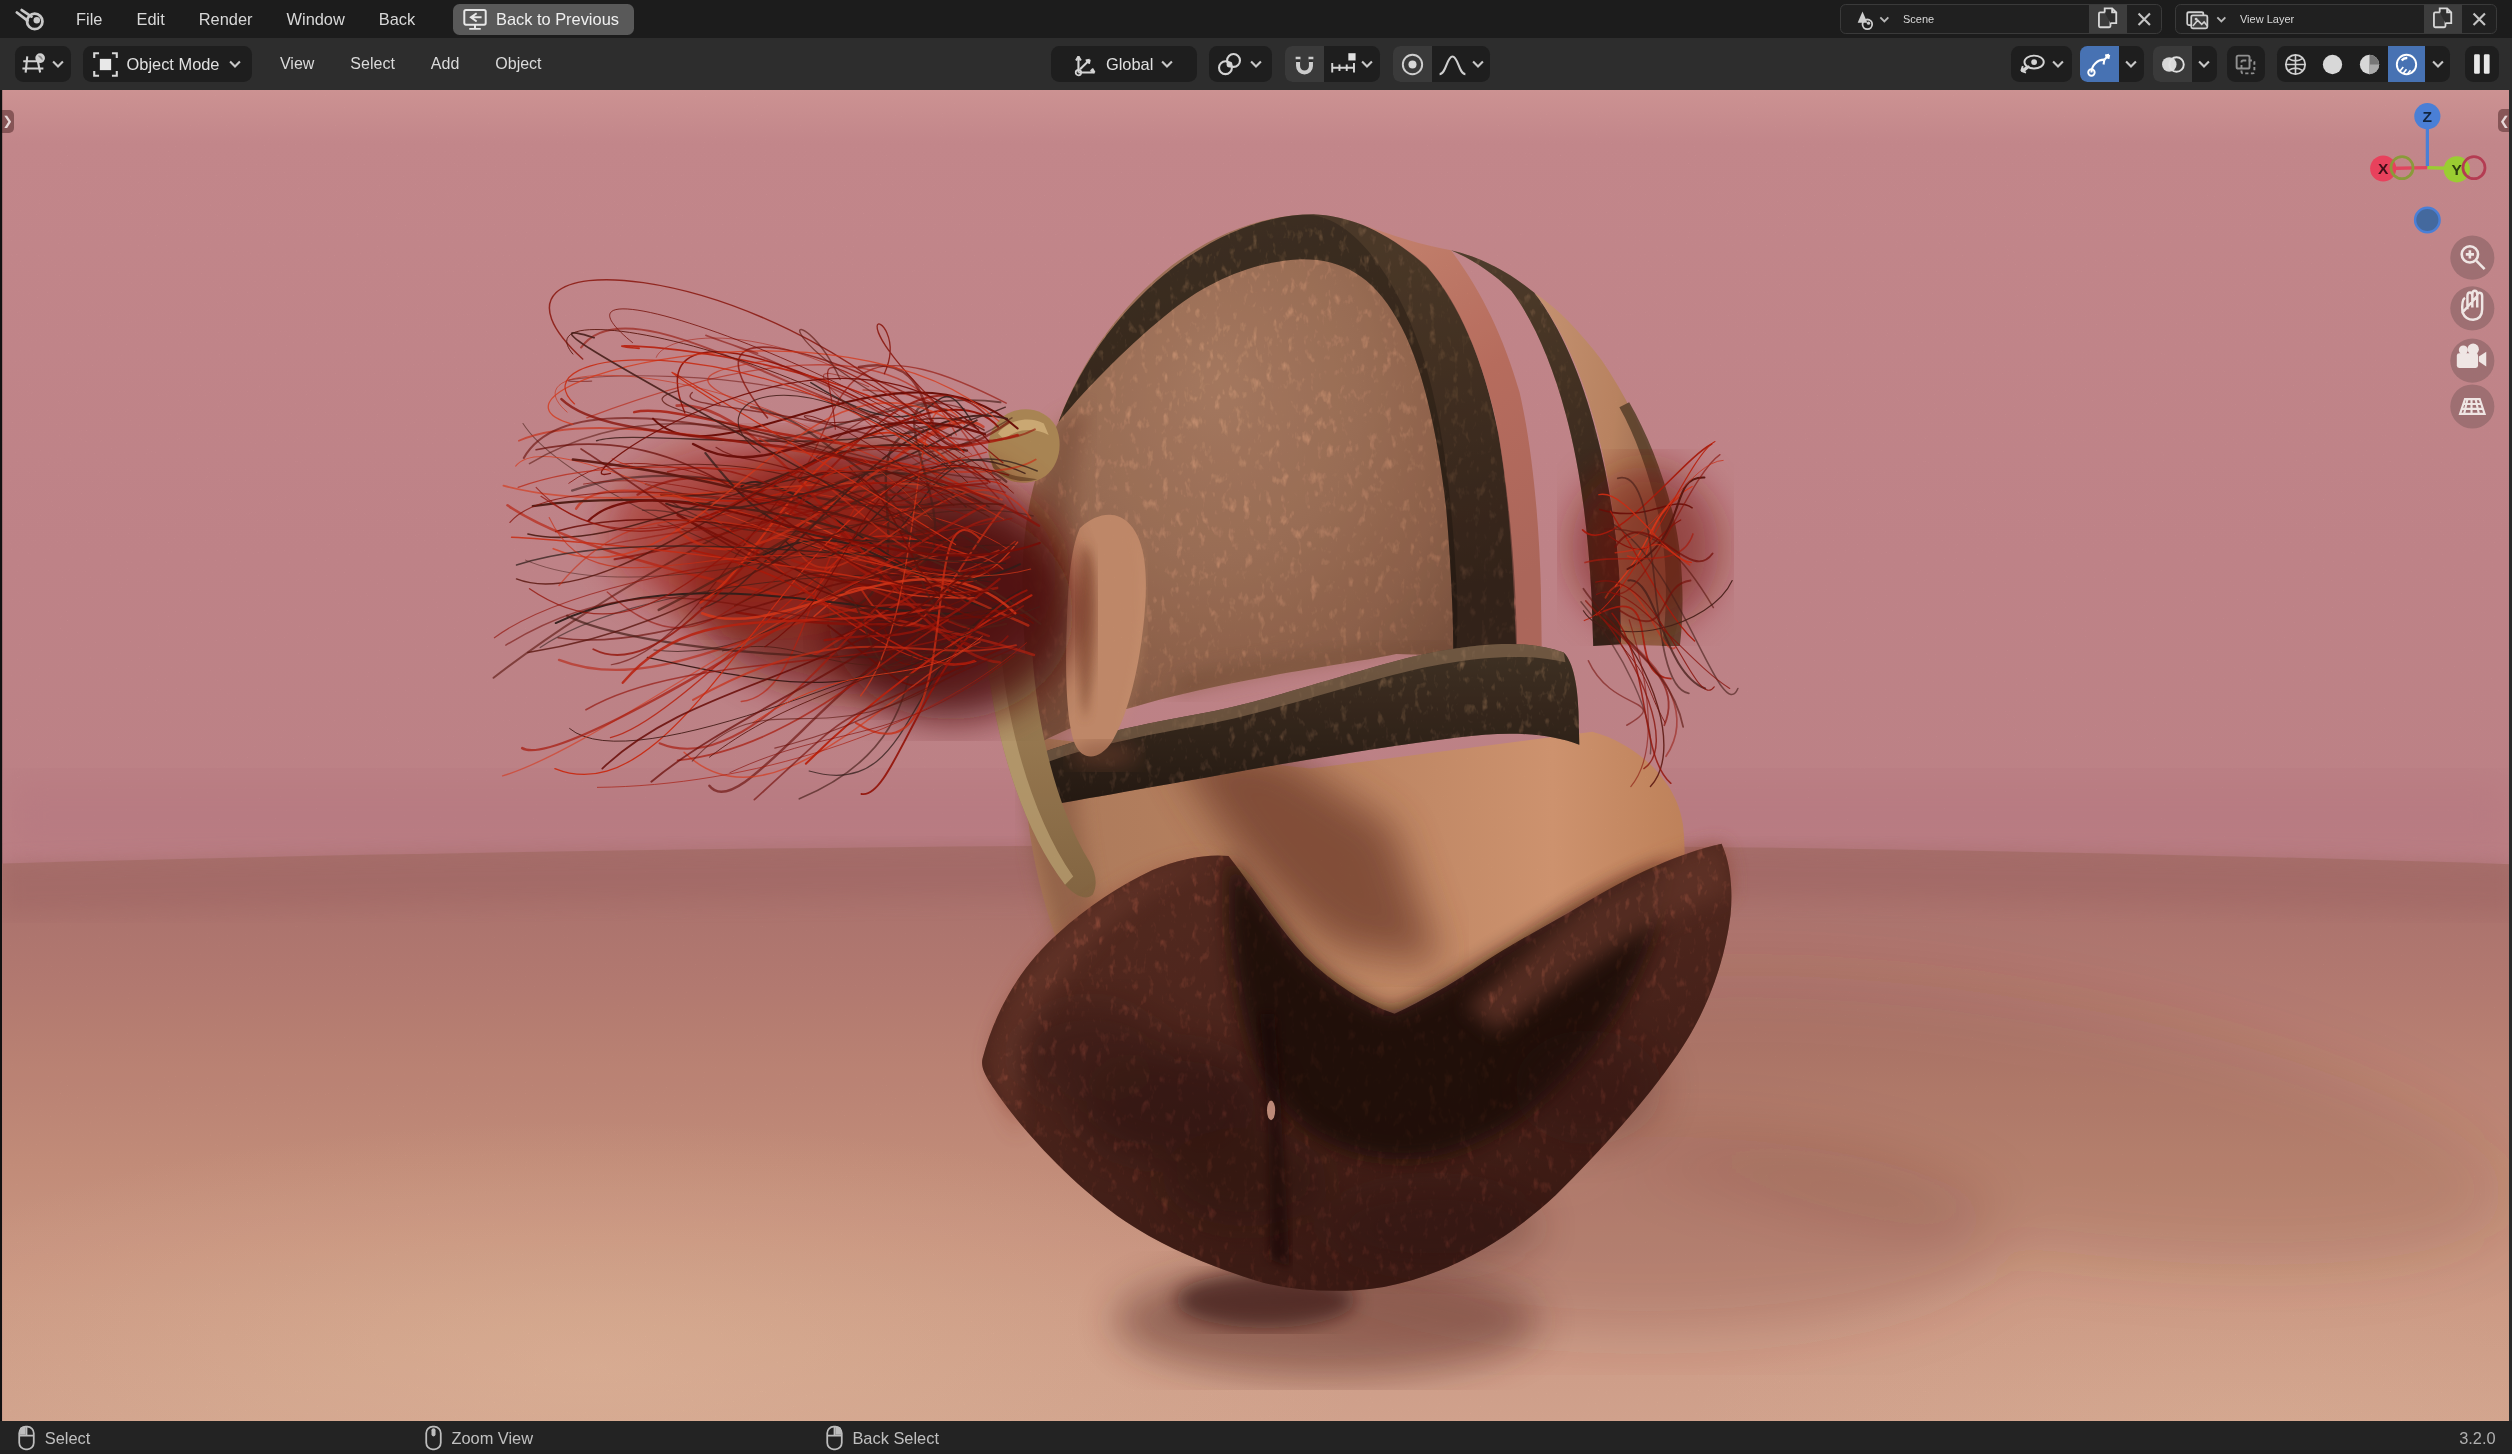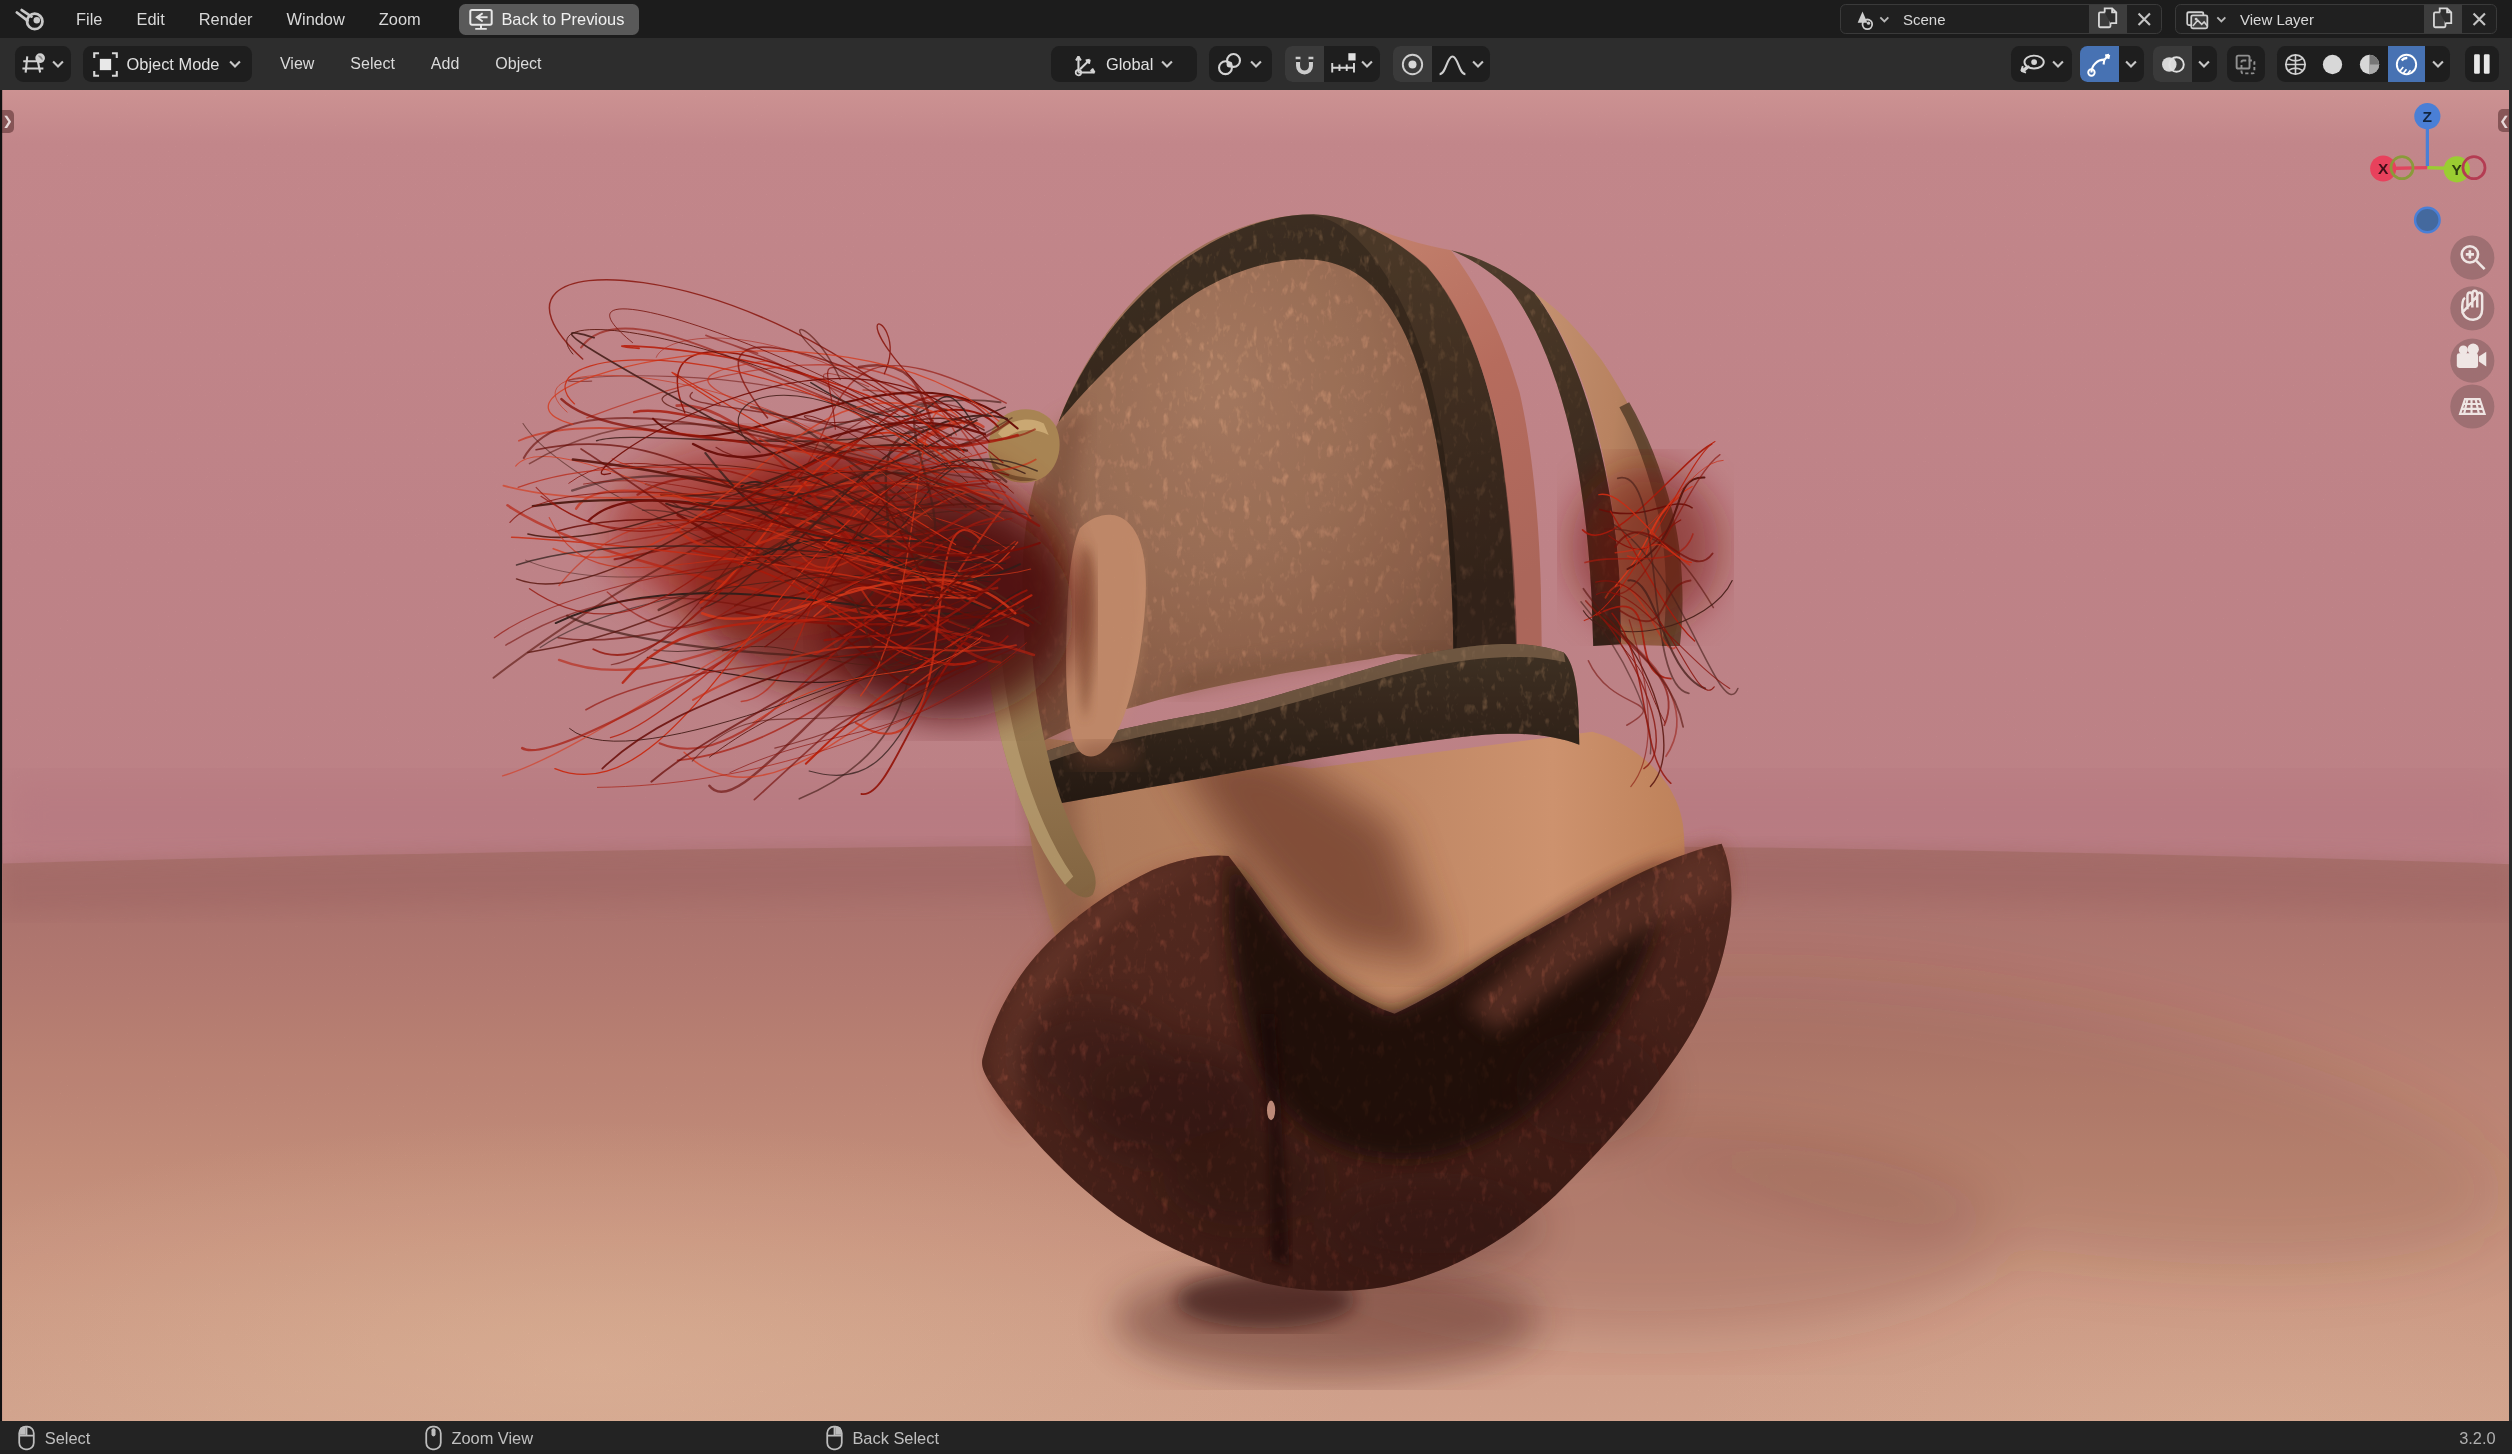--- a/index.html
+++ b/index.html
@@ -4,21 +4,21 @@
 body { width:2512px; height:1455px; overflow:hidden; background:#1d1d1d;
   font-family:"Liberation Sans", sans-serif; -webkit-font-smoothing:antialiased; }
 .topbar { position:absolute; left:0; top:0; width:2512px; height:38px; background:#1c1c1c;
   display:flex; align-items:center; }
 .menu { color:#d8d8d8; font-size:16.4px; padding:0 17px; }
 .backbtn { margin-left:21px; height:31px; background:#595959; border-radius:6.5px; display:flex;
   align-items:center; padding:0 14.7px 0 8.2px; color:#f0f0f0; font-size:16.4px; gap:6.5px; }
 .tb-right { position:absolute; right:14.7px; top:4.1px; height:30px; display:flex; gap:13px; }
 .selector { background:#202020; border:0.8px solid #3a3a3a; border-radius:5.7px; display:flex; align-items:center; height:30px; }
 .selector .icon { padding:0 3.3px 0 6.5px; display:flex; align-items:center; }
-.selector .txt { color:#d8d8d8; font-size:15px; padding:0 8.2px; }
+.selector .txt { color:#d8d8d8; font-size:11px; padding:0 8.2px; }
 .selector .copy { background:#3d3d3d; height:100%; display:flex; align-items:center; padding:0 4.9px; }
 .selector .xx { display:flex; align-items:center; padding:0 4.9px; }
 .toolbar { position:absolute; left:0; top:38px; width:2512px; height:52px; background:#2d2d2d;
   display:flex; align-items:center; }
 .grp { background:#1e1e1e; border-radius:8.2px; height:36px; display:flex; align-items:center; }
 .tmenu { color:#dadada; font-size:16px; padding:0 18px; }
 .viewport { position:absolute; left:1.6px; top:90px; width:2509px; height:1331px; overflow:hidden; }
 .statusbar { position:absolute; left:0; top:1421px; width:2512px; height:34px; background:#232323;
   display:flex; align-items:center; color:#c0c0c0; font-size:16.4px; }
 .edgeL { position:absolute; left:0; top:90px; width:1.6px; height:1331px; background:#111; }
@@ -34,21 +34,21 @@
 <circle cx="24" cy="19" r="9.5"></circle>
 </g>
 <circle cx="26.5" cy="17.5" r="4" fill="#c8c8c8"></circle>
 <path d="M2,8 L15,18 M8,5 L20,13" stroke="#c8c8c8" stroke-width="3.4" stroke-linecap="round"></path>
 </svg>
     </div>
   <div class="menu">File</div>
     <div class="menu">Edit</div>
     <div class="menu">Render</div>
   <div class="menu">Window</div>
-    <div class="menu">Zoom</div>
+    <div class="menu">Back</div>
   <div class="backbtn">
       <svg width="28" height="28" viewBox="0 0 34 34">
         <rect x="4" y="6" width="26" height="18" rx="2" fill="none" stroke="#e8e8e8" stroke-width="2.4"></rect>
 <path d="M17,24 L17,29 M10,29 L24,29" stroke="#e8e8e8" stroke-width="2.4"></path>
 <path d="M19,10 L12,15 L19,20 M12,15 L25,15" stroke="#e8e8e8" stroke-width="2.4" fill="none"></path>
 </svg>
       <span>Back to Previous</span>
     </div>
   <div class="tb-right">
     <div class="selector" style="width:322px;">

